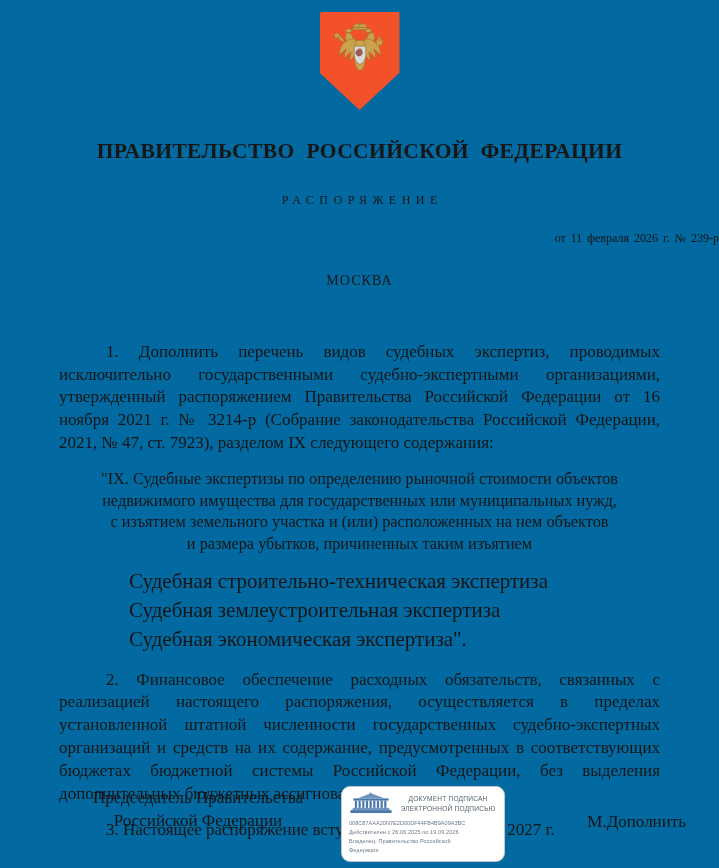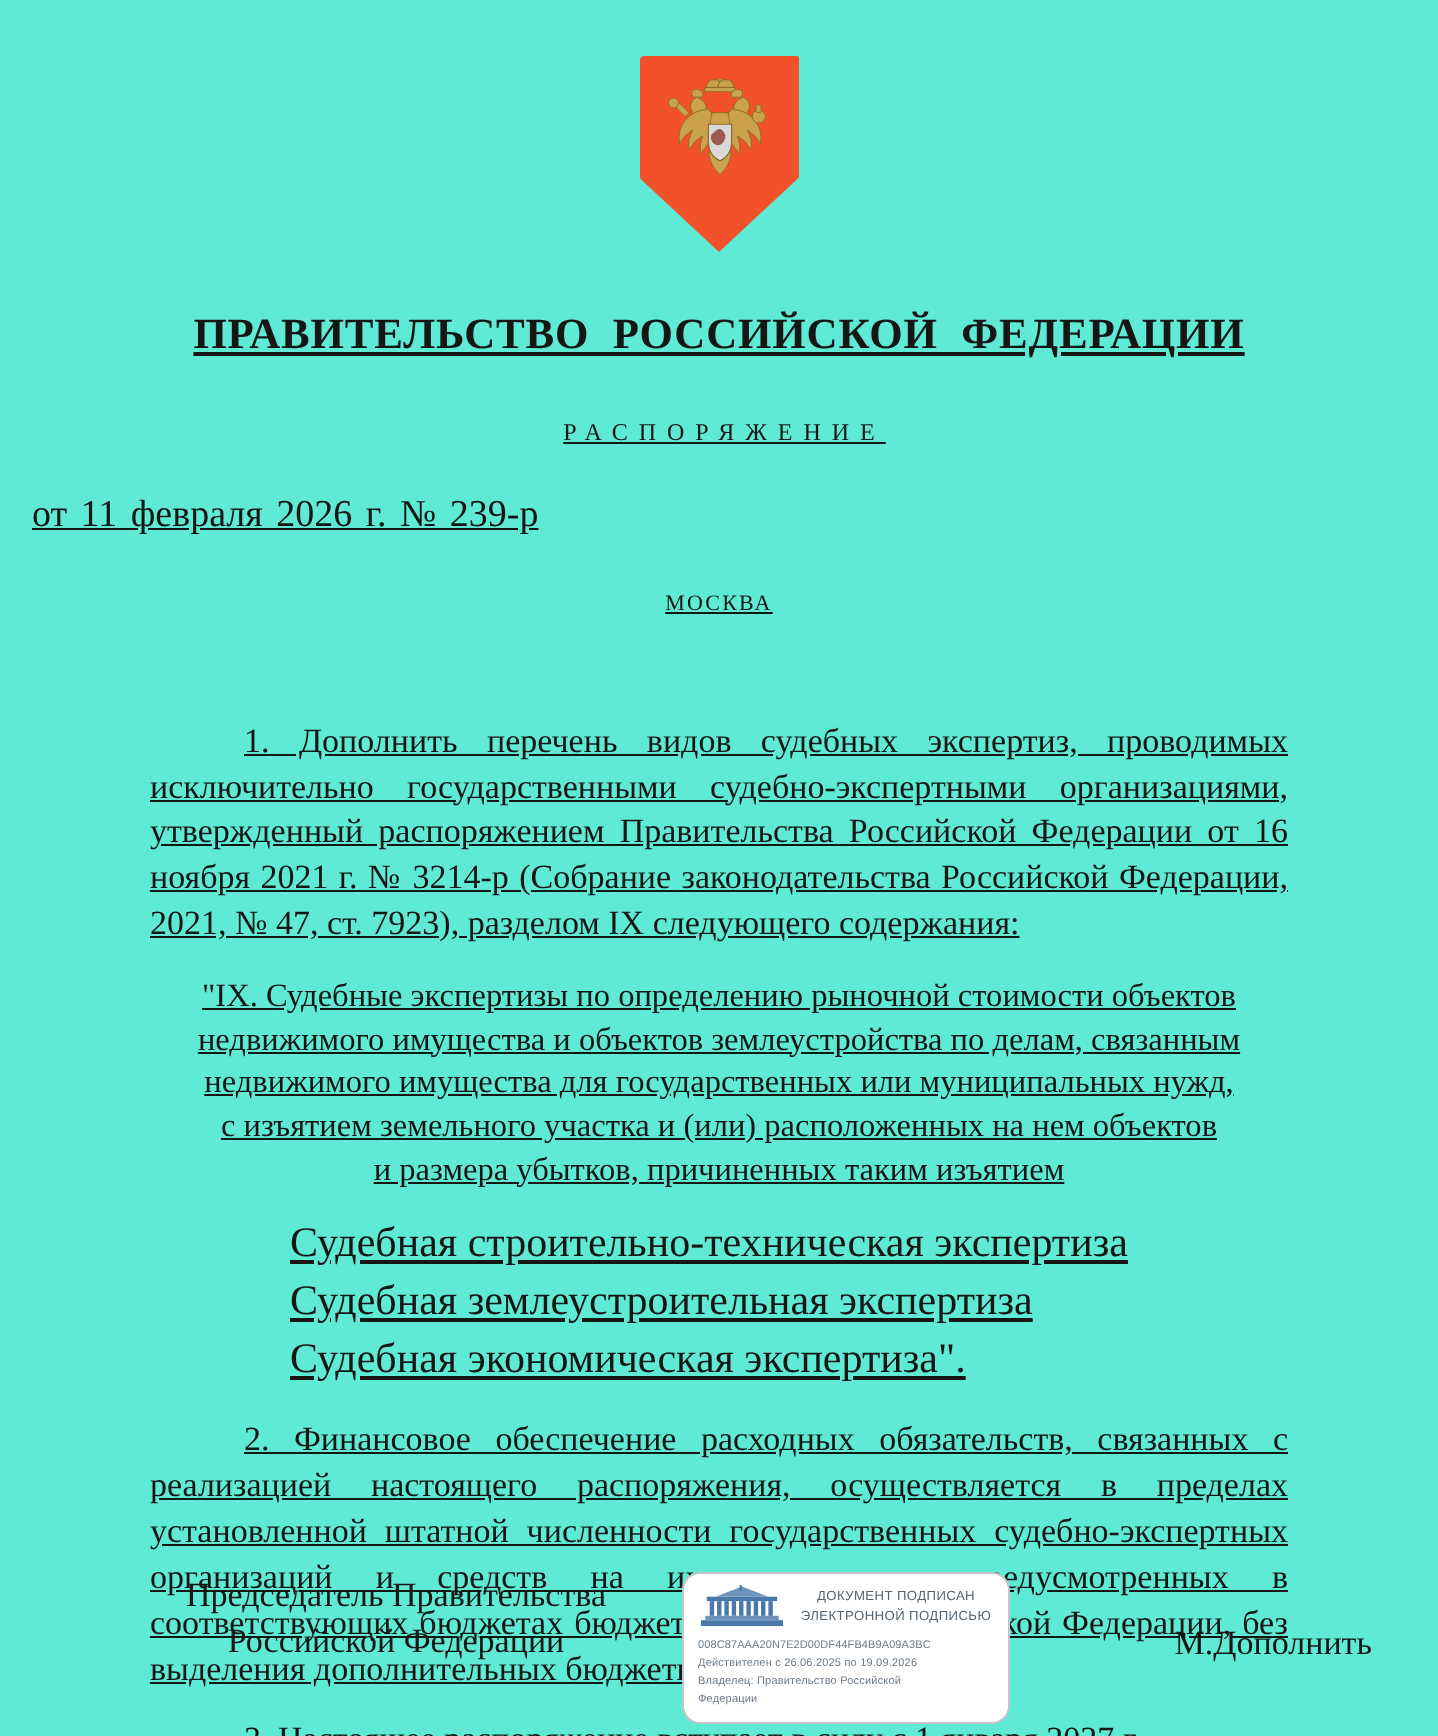--- a/index.html
+++ b/index.html
@@ -14,24 +14,23 @@
     overflow: hidden;
     font-family: "Liberation Serif", "DejaVu Serif", serif;
     color: #161616;
     position: relative;
   }
 
   .page {
     width: 719px;
     height: 868px;
     box-sizing: border-box;
-    padding: 16px;
+    padding: 0;
     position: relative;
-    background: #5eead4;
-    text-decoration: underline;
+    background: #0369a1;
   }
 
   
   .emblem-wrap {
     display: flex;
     justify-content: center;
     padding-top: 12px;
   }
   .emblem {
     width: 80px;
@@ -61,28 +60,28 @@
     line-height: 1.1;
   }
   .doc-kind {
     text-align: center;
     font-size: 12px;
     letter-spacing: 5.5px;
     margin: 29px 0 0 0;
     text-indent: 5.5px;
   }
   .doc-date {
-    text-align: left;
-    font-size: 19px;
+    text-align: right;
+    font-size: 12px;
     margin: 23px 0 0 0;
     word-spacing: 2px;
   }
   .doc-city {
     text-align: center;
-    font-size: 11px;
+    font-size: 14px;
     letter-spacing: 1.1px;
     margin: 27px 0 0 0;
   }
 
   
   .body-block {
     margin: 0 59px;
     padding-top: 52px;
   }
   p.para {
@@ -234,21 +233,20 @@
   <div class="doc-kind">РАСПОРЯЖЕНИЕ</div>
   <div class="doc-date">от 11 февраля 2026 г. № 239-р</div>
   <div class="doc-city">МОСКВА</div>
 
   <div class="body-block">
 
     <p class="para">1. Дополнить перечень видов судебных экспертиз, проводимых исключительно государственными судебно-экспертными организациями, утвержденный распоряжением Правительства Российской Федерации от 16 ноября 2021 г. № 3214-р (Собрание законодательства Российской Федерации, 2021, № 47, ст. 7923), разделом IX следующего содержания:</p>
 
     <div class="centered-block">
       <span class="cb-line">"IX. Судебные экспертизы по определению рыночной стоимости объектов</span>
-      <span class="cb-line">недвижимого имущества и объектов землеустройства по делам, связанным</span>
       <span class="cb-line">недвижимого имущества для государственных или муниципальных нужд,</span>
       <span class="cb-line">с изъятием земельного участка и (или) расположенных на нем объектов</span>
       <span class="cb-line">и размера убытков, причиненных таким изъятием</span>
     </div>
 
     <div class="list-block">
       <span class="li">Судебная строительно-техническая экспертиза</span>
       <span class="li">Судебная землеустроительная экспертиза</span>
       <span class="li">Судебная экономическая экспертиза".</span>
     </div>

